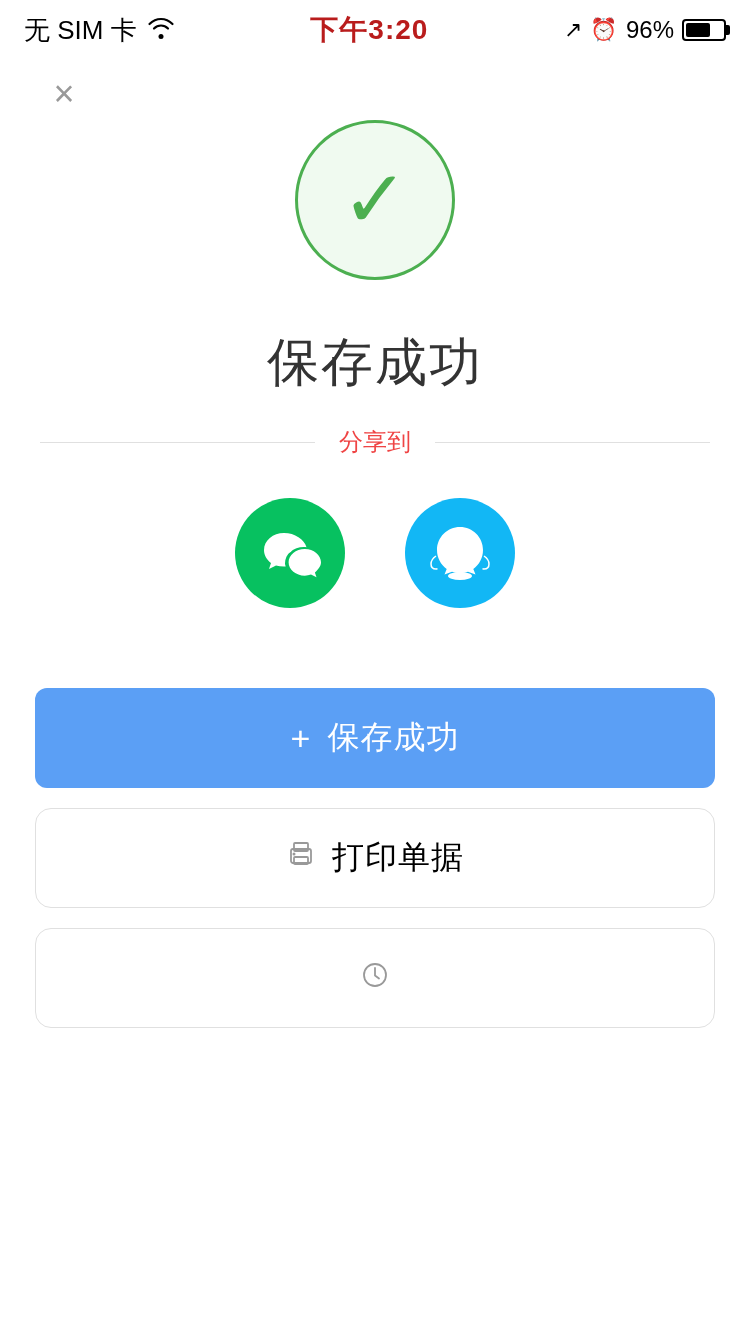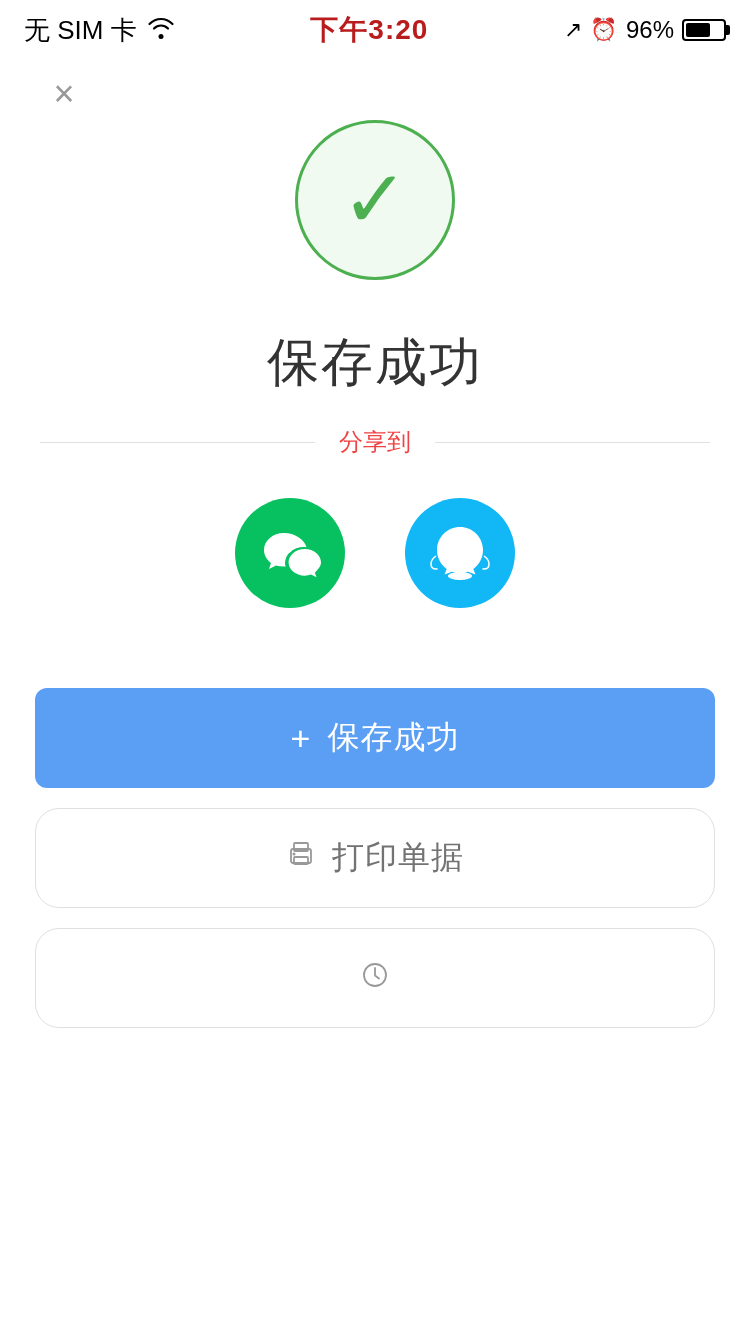--- a/index.html
+++ b/index.html
@@ -220,27 +220,27 @@
       color: white;
       font-size: 32px;
       letter-spacing: 1px;
     }
 
     .btn-secondary {
       width: 100%;
       height: 100px;
       background: #ffffff;
       border: 1px solid #e0e0e0;
-      border-radius: 24px;
+      border-radius: 16px;
       display: flex;
       align-items: center;
       justify-content: center;
       gap: 16px;
       cursor: pointer;
-      color: #737373;
+      color: #000000;
       font-size: 32px;
       letter-spacing: 1px;
     }
 
     .btn-icon {
       font-size: 30px;
     }
 
     .plus-icon {
       font-size: 34px;

